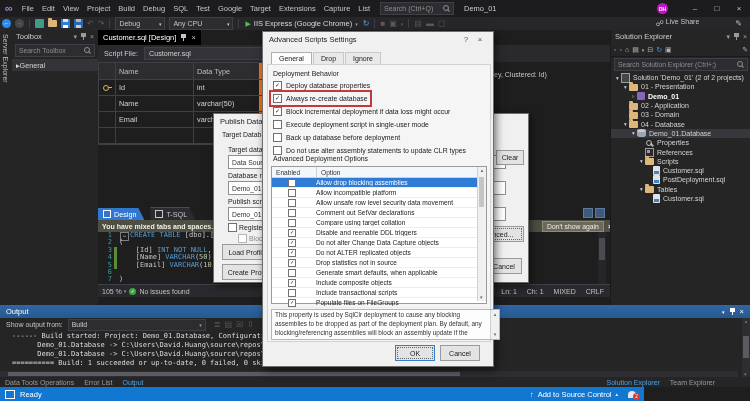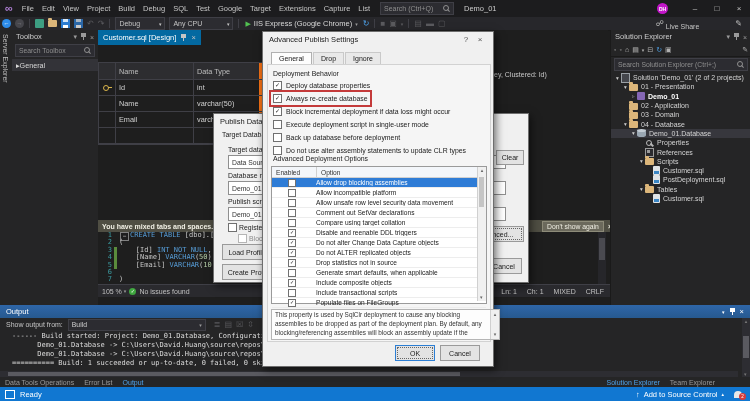--- a/index.html
+++ b/index.html
@@ -1,19 +1,19 @@
 <!DOCTYPE html>
 <html><head>
 <meta charset="utf-8">
 <style>
   html,body{margin:0;padding:0}
   body{width:750px;height:401px;background:#1e1e1e;font-family:"Liberation Sans",sans-serif;
        color:#cccccc;overflow:hidden;position:relative;font-size:8px;-webkit-font-smoothing:antialiased}
   .abs{position:absolute}
-  .flex{display:flex;align-items:flex-end}
+  .flex{display:flex;align-items:flex-start}
 
   
   #titlebar{left:0;top:0;width:750px;height:17px;background:#1c1c1e;display:flex;align-items:center;z-index:5}
   .vs-logo{color:#b180d7;font-size:11px;font-weight:bold;margin:0 5px;line-height:17px}
   .menu-item{padding:0 4px;font-size:7.5px;color:#c5c5c5;cursor:default}
   .tb-search{width:66px;height:11px;background:#2c2c31;border:1px solid #3f3f46;margin-left:6px;
              display:flex;align-items:center;justify-content:space-between;padding:0 3px;color:#8f8f8f;font-size:7px}
   .tb-title{margin-left:10px;font-size:7.5px;color:#cccccc}
   .avatar{position:absolute;right:82px;top:3px;width:11px;height:11px;border-radius:50%;background:#c316c9;
           color:#fff;font-size:5px;font-weight:bold;display:flex;align-items:center;justify-content:center}
@@ -43,21 +43,21 @@
   #server-strip span{writing-mode:vertical-rl;font-size:7px;color:#c0c0c0;margin:4px 2px;display:inline-block}
   #toolbox{left:12px;top:30px;width:86px;height:275px;background:#252526;border-right:1px solid #1a1a1a}
   .panel-head{height:13px;display:flex;align-items:center;padding:0 4px;font-size:7.5px;color:#cccccc;justify-content:space-between}
   .panel-head .ico{color:#9a9a9a;font-size:7px;margin-left:3px}
   .search-box{height:11px;margin:1px 3px;background:#2c2c31;border:1px solid #3f3f46;display:flex;align-items:center;
               justify-content:space-between;padding:0 3px;font-size:6.8px;color:#8f8f8f}
   .tbx-item{height:12px;display:flex;align-items:center;padding:0 4px;font-size:7.2px;background:#333338;color:#d8d8d8;margin-top:2px}
 
   
   #editor{left:98px;top:30px;width:510px;height:275px;background:#1e1e1e}
-  #edit-tab{position:absolute;left:0;top:0;height:15px;background:#0369a1;display:flex;align-items:center;padding:0 5px;
+  #edit-tab{position:absolute;left:0;top:0;height:15px;background:#000000;display:flex;align-items:center;padding:0 5px;
             font-size:7.5px;color:#ffffff;gap:4px}
   #script-row{position:absolute;left:0;top:15px;width:510px;height:17px;background:#2a2a2e;display:flex;align-items:center;padding-left:6px}
   #script-dd{width:290px;height:11px;background:#333338;border:1px solid #3f3f46;margin-left:6px;display:flex;align-items:center;
              justify-content:space-between;padding:0 4px;font-size:7.2px;color:#d0d0d0}
   #grid{position:absolute;left:0;top:32px;width:347px;border-bottom:1px solid #3f3f46}
   .g-head{display:flex;height:16px;background:#2d2d30;border:1px solid #3f3f46;border-bottom:1px solid #3f3f46;
           font-size:7.3px;color:#bdbdbd;align-items:center}
   .g-row{display:flex;height:15px;border:1px solid #3f3f46;border-top:none;font-size:7.3px;color:#d0d0d0;align-items:center}
   .g-c0{width:16px;border-right:1px solid #3f3f46;height:100%;display:flex;align-items:center;justify-content:center}
   .g-c1{width:74px;border-right:1px solid #3f3f46;height:100%;display:flex;align-items:center;padding-left:3px}
@@ -169,21 +169,21 @@
   #out-hscroll{position:absolute;left:0;top:66px;width:738px;height:6px;background:#2d2d32}
   #out-hscroll .thumb{position:absolute;left:8px;top:1px;width:452px;height:4px;background:#5a5a60}
   #out-vscroll{position:absolute;right:0;top:13px;width:8px;height:59px;background:#2d2d32;font-size:5px;color:#777;text-align:center}
   #out-vscroll .thumb{position:absolute;left:1px;top:18px;width:6px;height:22px;background:#5a5a60}
 
   
   #tabsrow{left:0;top:377px;width:750px;height:10px;background:#252526;display:flex;align-items:center;font-size:7px}
   .strip-tab{padding:0 5px;color:#9a9a9a}
   .strip-tab.active{color:#4ea1e8}
   #se-tabs{margin-left:auto;margin-right:30px;display:flex}
-  #statusbar{left:0;top:387px;width:750px;height:14px;background:#1177d1;display:flex;align-items:center;color:#fff;font-size:7.5px;z-index:30}
+  #statusbar{left:0;top:387px;width:644px;height:14px;background:#1177d1;display:flex;align-items:center;color:#fff;font-size:7.5px;z-index:30}
   .sb-icon{width:8px;height:7px;border:1px solid #fff;margin:0 5px 0 5px}
   #sb-right{margin-left:auto;display:flex;align-items:center;gap:4px;margin-right:8px}
   .bell{width:8px;height:7px;background:#e8e8e8;border-radius:4px 4px 0 0;position:relative;margin-left:6px}
   .badge{position:absolute;right:-4px;bottom:-2px;width:7px;height:7px;border-radius:50%;background:#d63a3a;color:#fff;
          font-size:4.5px;line-height:7px;text-align:center}
   .mag{width:7px;height:7px;position:relative;display:inline-block;flex:none}
   .mag::before{content:"";position:absolute;width:4px;height:4px;border:1px solid currentColor;border-radius:50%;left:0;top:0}
   .mag::after{content:"";position:absolute;width:3px;height:1px;background:currentColor;transform:rotate(45deg);left:4px;top:5px}
   .pin{display:inline-block;width:7px;height:8px;position:relative;color:#9a9a9a}
   .pin::before{content:"";position:absolute;left:1px;top:0;width:5px;height:4px;background:currentColor}
@@ -284,20 +284,27 @@
       </div>
     </div>
 </div>
 
 <div id="editor" class="abs">
   <div id="edit-tab">
     <span>Customer.sql [Design]</span>
     <span class="pin" style="color:#c5c5c5"></span>
     <span style="color:#c5c5c5">×</span>
   </div>
+  <div id="script-row">
+    <span style="font-size:7.2px">Script File:</span>
+    <div id="script-dd">
+      <span>Customer.sql</span>
+      <span style="font-size:5px;color:#9a9a9a">▾</span>
+    </div>
+  </div>
   <div id="grid">
     <div class="g-head">
       <div class="g-c0"></div>
       <div class="g-c1">Name</div>
       <div class="g-c2">Data Type</div>
       <div class="g-c3">Allow Nulls</div>
     </div>
     <div id="grid-rows">
         <div class="g-row">
           <div class="g-c0">
@@ -322,20 +329,34 @@
         <div class="g-row">
           <div class="g-c0"></div>
           <div class="g-c1"></div>
           <div class="g-c2"></div>
           <div class="g-c3"></div>
         </div>
       </div>
   </div>
   <div id="keys-text">(Primary Key, Clustered: Id)</div>
 
+  <div id="view-tabs">
+    <div class="vtab active">
+      <span class="sq"></span>
+      <span>Design</span>
+    </div>
+    <div class="vtab plain">
+      <span class="sq"></span>
+      <span>T-SQL</span>
+    </div>
+    <div class="vt-right">
+      <span></span>
+      <span></span>
+    </div>
+  </div>
 
   <div id="goldbar">
     <span>You have mixed tabs and spaces. Fix this?</span>
     <span class="spacer"></span>
     <span id="gold-dismiss">Don't show again</span>
     <span>×</span>
   </div>
 
   <div id="code">
       <div class="code-line"><span class="lnum">1</span><span class="chbar"></span><span class="fold">−</span><span class="t-kw">CREATE TABLE</span><span class="t-id"> [dbo].[Us</span></div>
@@ -546,21 +567,21 @@
   <div class="btn" style="right:4px;top:112px;width:56px;height:14px;outline:1px dotted #666;outline-offset:-3px">
     <span>Advanced...</span>
   </div>
   <div class="btn" style="right:6px;top:144px;width:34px;height:14px">
     <span>Cancel</span>
   </div>
 </div>
 
 <div id="advanced-dlg" class="abs dialog">
   <div class="dlg-title">
-    <span>Advanced Publish Settings</span>
+    <span>Advanced Scripts Settings</span>
     <span class="spacer"></span>
     <span class="dbtn">?</span>
     <span class="dbtn">×</span>
   </div>
   <div class="tabs-row" id="adv-tabs">
       <div class="dtab active">General</div>
       <div class="dtab">Drop</div>
       <div class="dtab">Ignore</div>
     </div>
   <div id="adv-frame"></div>

